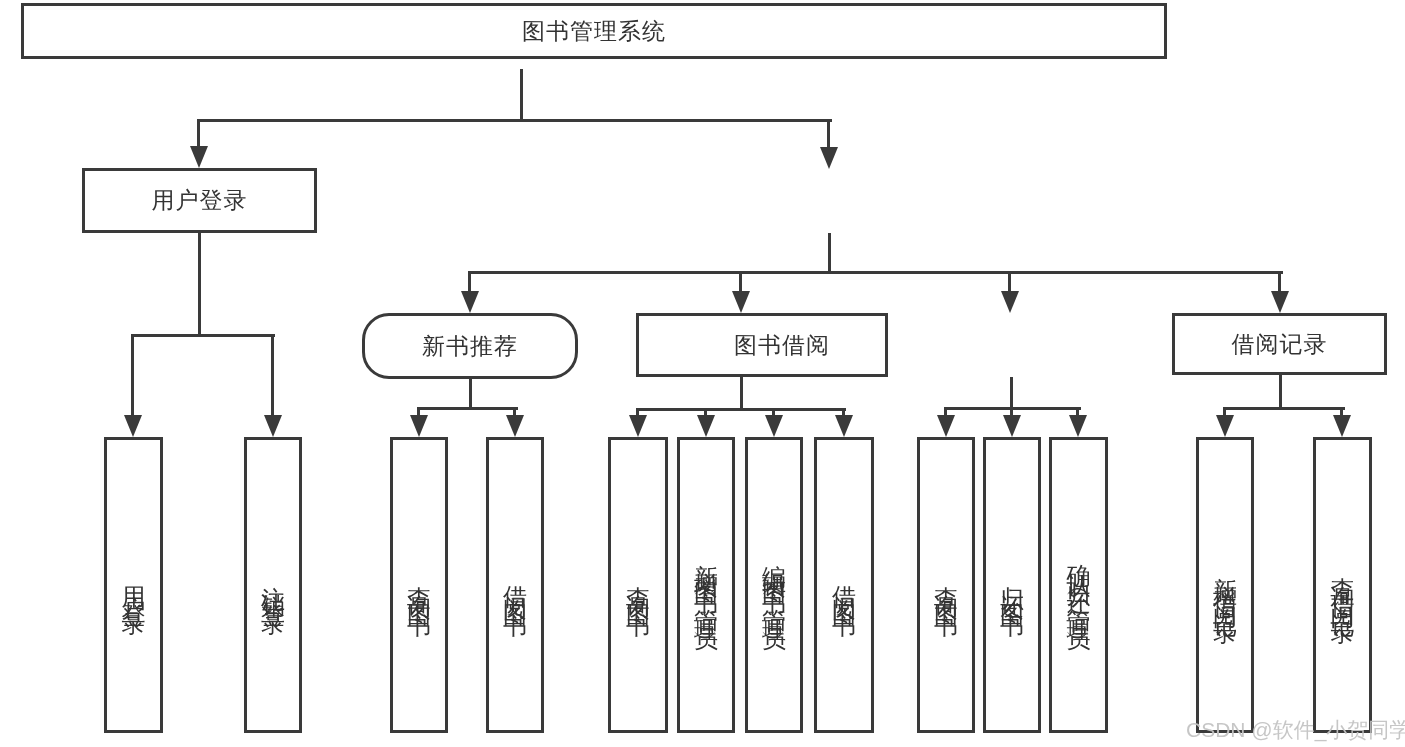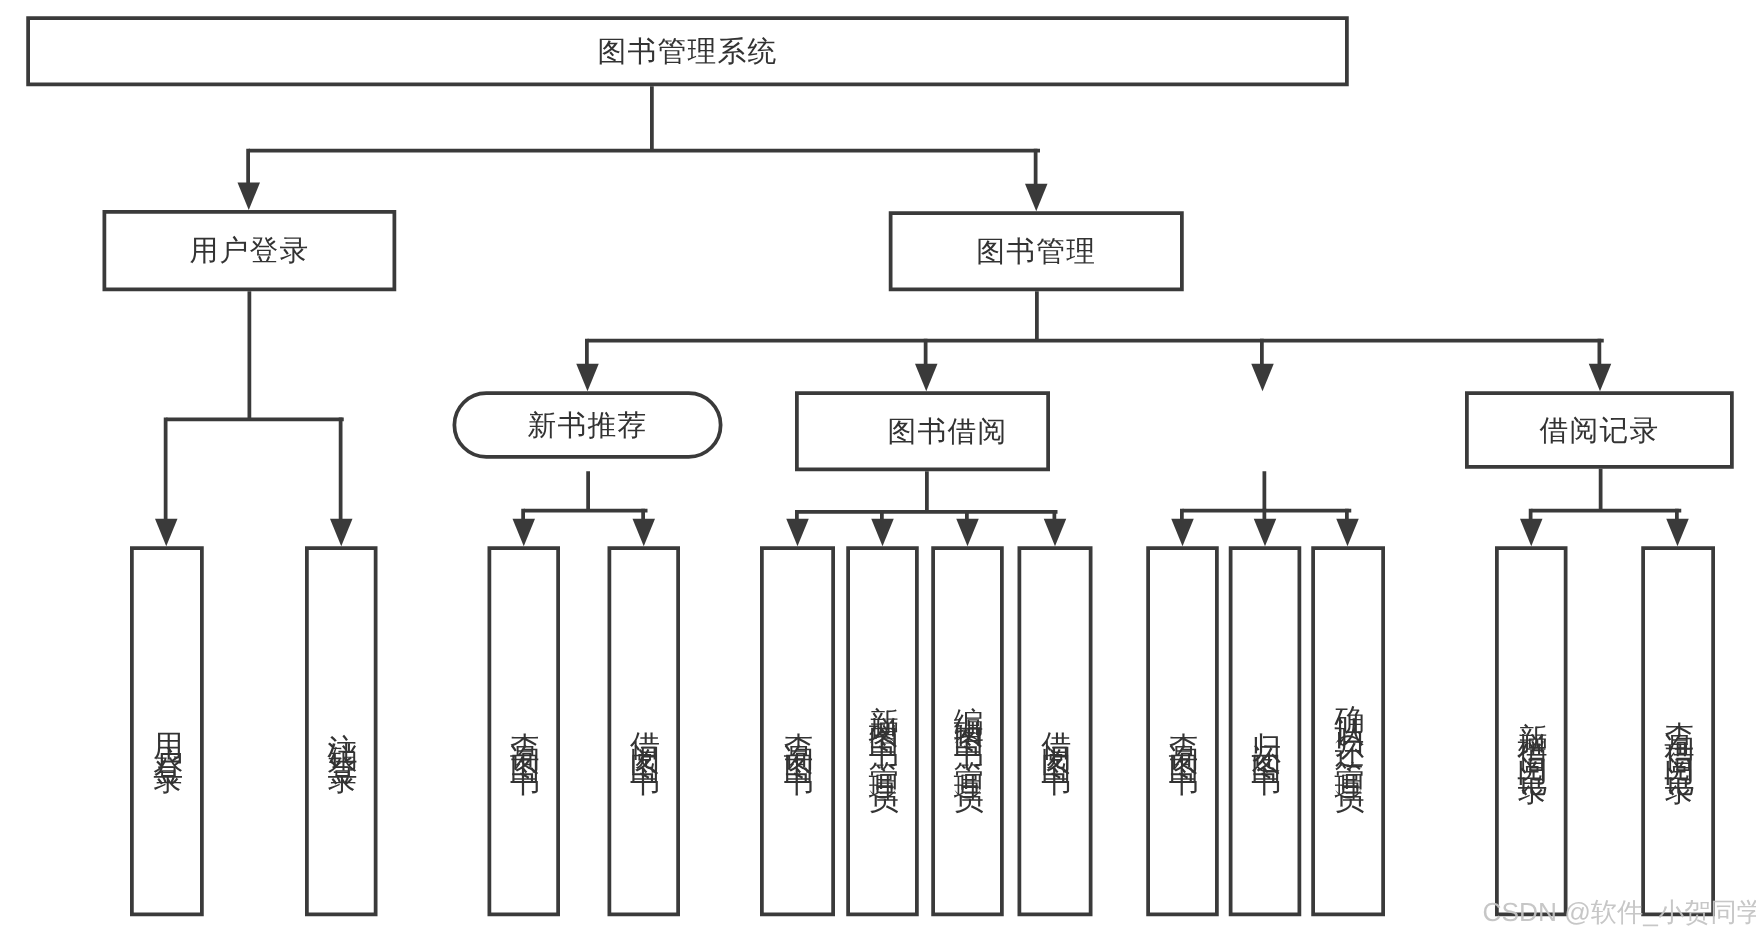--- a/index.html
+++ b/index.html
@@ -69,37 +69,34 @@
     opacity:.95;
     z-index:5;
     white-space:nowrap;
   }
 </style>
 </head>
 <body>
 
 <div class="canvas">
 
-  <div class="node" style="left:21px;top:13px;width:1058px;height:56px;">
+  <div class="node" style="left:21px;top:3px;width:1146px;height:56px;">
     <span>图书管理系统</span>
   </div>
 
   <div class="node" style="left:82px;top:168px;width:235px;height:65px;">
     <span>用户登录</span>
   </div>
 
-  <div class="node" style="left:711px;top:169px;width:236px;height:64px;">
-    <span>图书管理</span>
-  </div>
-
-  <div class="node" style="left:362px;top:313px;width:216px;height:54px;border-radius:27px;">
+
+  <div class="node" style="left:362px;top:313px;width:216px;height:66px;border-radius:27px;">
     <span>新书推荐</span>
   </div>
 
-  <div class="node" style="left:636px;top:313px;width:204px;height:64px;padding-left:40px;">
+  <div class="node" style="left:636px;top:313px;width:252px;height:64px;padding-left:40px;">
     <span>图书借阅</span>
   </div>
 
 
   <div class="node" style="left:1172px;top:313px;width:215px;height:62px;">
     <span>借阅记录</span>
   </div>
 
   <div class="leaf" style="left:104px;width:59px;">
     <span>用户登录</span>

